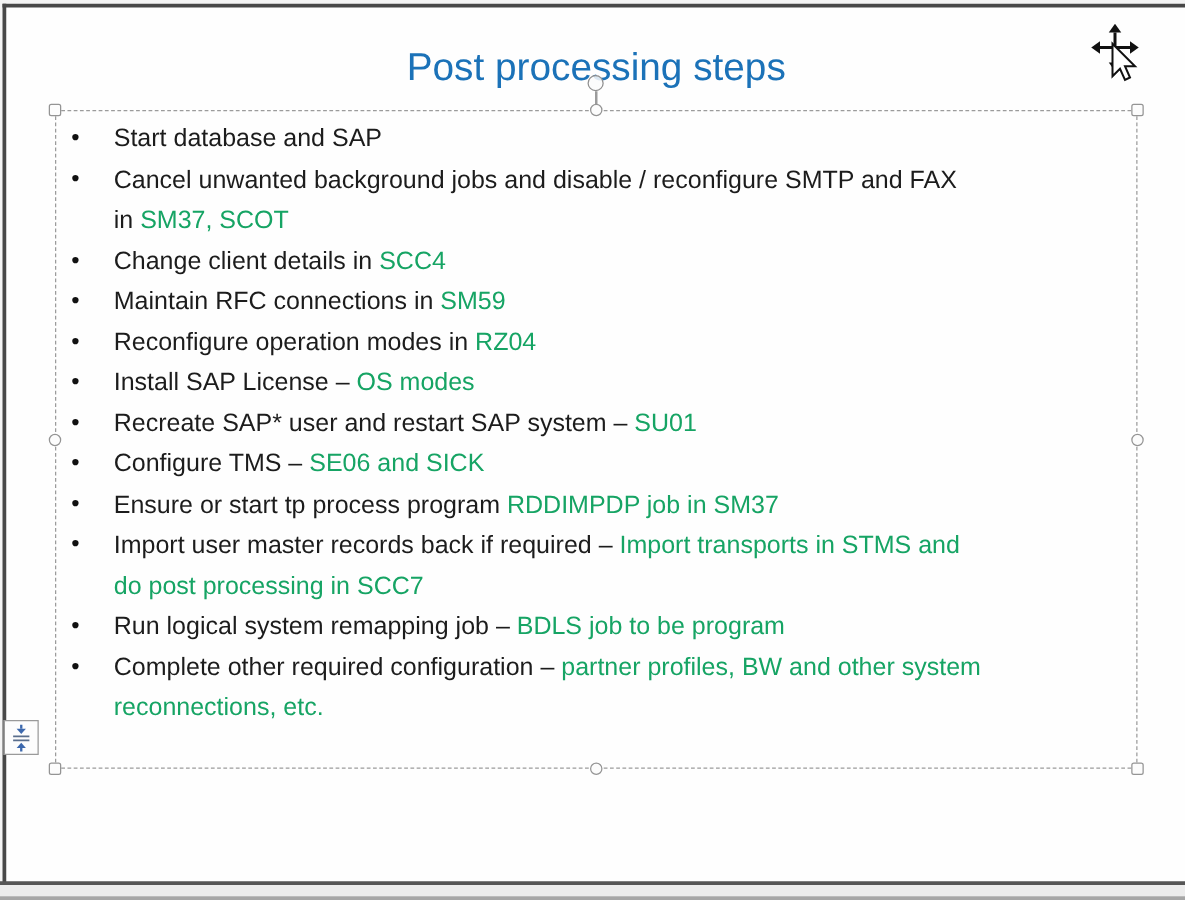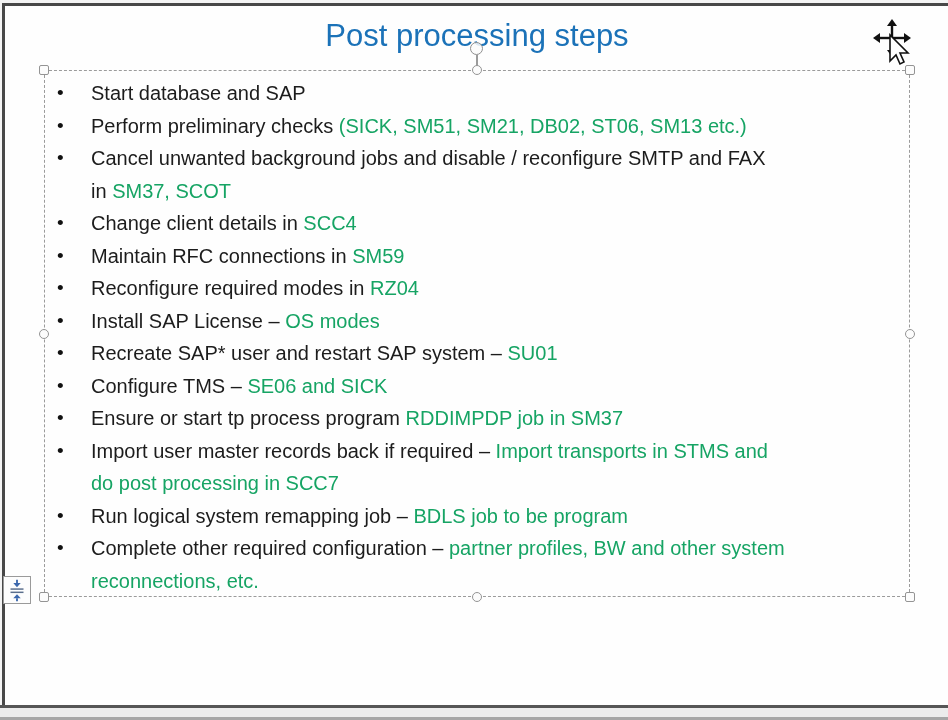--- a/index.html
+++ b/index.html
@@ -102,44 +102,43 @@
 <body>
 
 <div class="frame-top-light"></div>
 <div class="frame-top-dark"></div>
 <div class="frame-left-light"></div>
 <div class="frame-left-dark"></div>
 <div class="frame-bottom-dark"></div>
 <div class="frame-bottom-bar"></div>
 <div class="frame-bottom-edge"></div>
 
-<div style="position:absolute;left:5px;top:0;width:943px;height:699px;">
+<div style="position:absolute;left:5px;top:18px;width:943px;height:699px;">
 
   <div class="title" style="left:39px;top:18px;">Post processing steps</div>
 
   <div class="sel-box" style="left:39px;top:70px;">
     <div class="rot-stem"></div>
     <div class="rot-circle"></div>
     <div class="handle sq h-tl"></div>
     <div class="handle ci h-tc"></div>
     <div class="handle sq h-tr"></div>
     <div class="handle ci h-ml"></div>
     <div class="handle ci h-mr"></div>
     <div class="handle sq h-bl"></div>
     <div class="handle ci h-bc"></div>
     <div class="handle sq h-br"></div>
 
     <ul class="bullets">
       <li><span class="b">Start database and SAP</span><span class="g"></span></li>
-      <li><span class="b">Perform preliminary checks </span><span class="g">(SICK, SM51, SM21, DB02, ST06, SM13 etc.)</span></li>
       <li><span class="b">Cancel unwanted background jobs and disable / reconfigure SMTP and FAX
 in </span><span class="g">SM37, SCOT</span></li>
       <li><span class="b">Change client details in </span><span class="g">SCC4</span></li>
       <li><span class="b">Maintain RFC connections in </span><span class="g">SM59</span></li>
-      <li><span class="b">Reconfigure required modes in </span><span class="g">RZ04</span></li>
+      <li><span class="b">Reconfigure operation modes in </span><span class="g">RZ04</span></li>
       <li><span class="b">Install SAP License – </span><span class="g">OS modes</span></li>
       <li><span class="b">Recreate SAP* user and restart SAP system – </span><span class="g">SU01</span></li>
       <li><span class="b">Configure TMS – </span><span class="g">SE06 and SICK</span></li>
       <li><span class="b">Ensure or start tp process program </span><span class="g">RDDIMPDP job in SM37</span></li>
       <li><span class="b">Import user master records back if required – </span><span class="g">Import transports in STMS and
 do post processing in SCC7</span></li>
       <li><span class="b">Run logical system remapping job – </span><span class="g">BDLS job to be program</span></li>
       <li><span class="b">Complete other required configuration – </span><span class="g">partner profiles, BW and other system
 reconnections, etc.</span></li>
     </ul>

